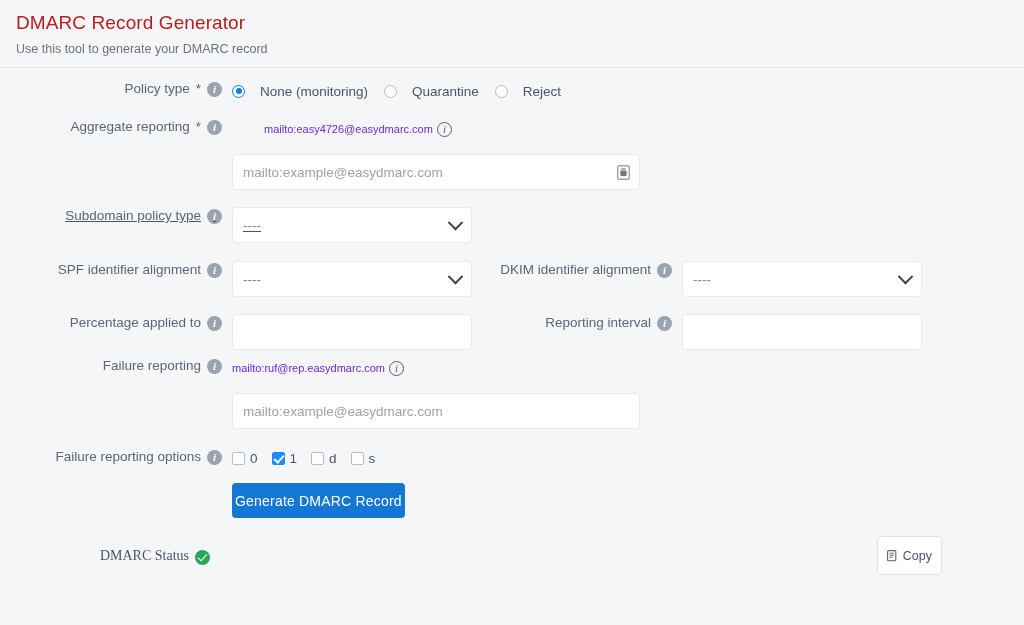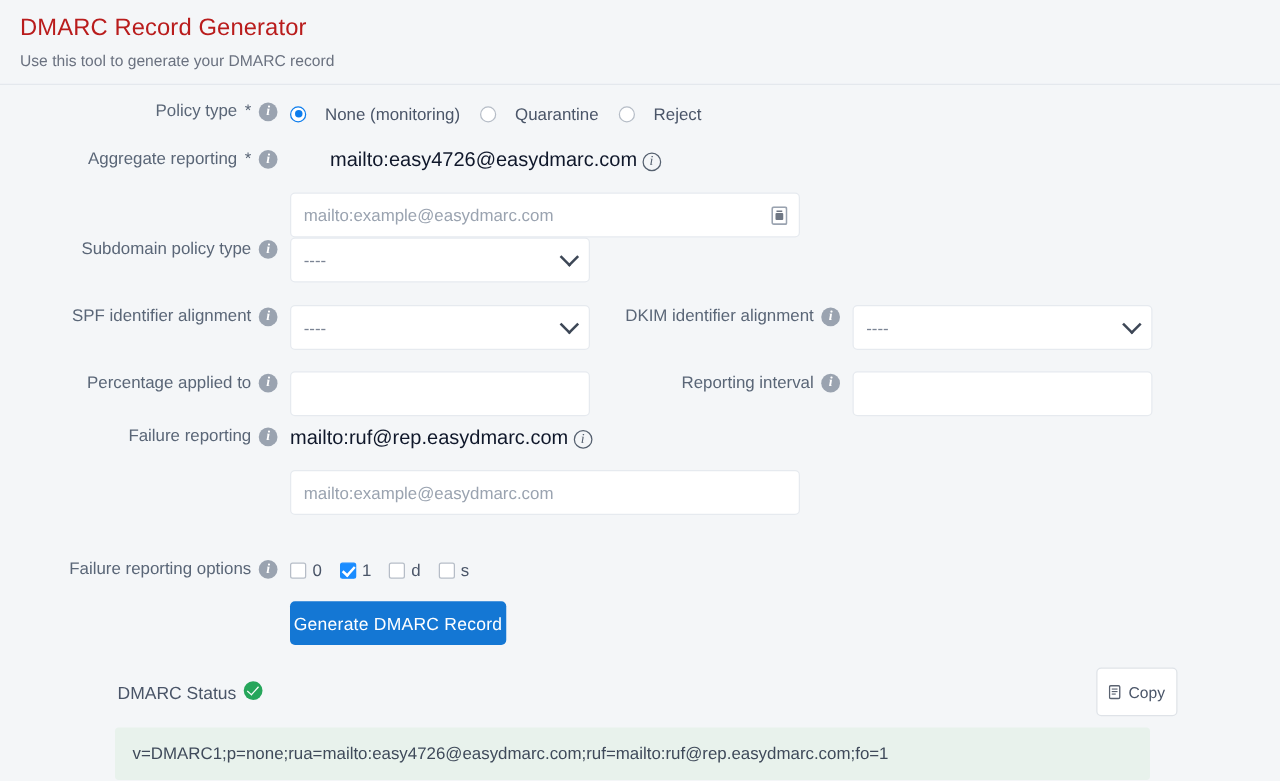--- a/index.html
+++ b/index.html
@@ -124,22 +124,22 @@
   }
   .radio.checked { border-color: #0d7ded; }
   .radio.checked::after {
     content: "";
     position: absolute; left: 50%; top: 50%;
     width: 6px; height: 6px; border-radius: 50%;
     background: #0d7ded; transform: translate(-50%, -50%);
   }
 
   .mailto-text {
-    font-size: 16px;
-    color: #0f172a;
+    font-size: 11px;
+    color: #6d28d9;
     white-space: nowrap;
   }
 
   .text-input {
     height: 36px;
     border: 1px solid #e6eaef;
     border-radius: 4px;
     background: #fff;
     font-size: 13.5px;
     color: #3f4a5a;
@@ -226,22 +226,23 @@
     padding: 0 3px;
     cursor: pointer;
     letter-spacing: .2px;
   }
 
   
   .status-label {
     font-size: 14px;
     color: #4a5568;
     display: flex;
-    align-items: flex-start;
+    align-items: flex-end;
     gap: 6px;
+    font-family: Liberation Serif, serif;
   }
   .check-circle {
     width: 15px; height: 15px;
     border-radius: 50%;
     background: #26a65b;
     position: relative;
     flex: 0 0 auto;
   }
   .check-circle::after {
     content: "";
@@ -334,21 +335,21 @@
           <svg width="13" height="15" viewBox="0 0 13 15">
             <rect x="0.7" y="0.7" width="11.6" height="13.6" rx="1.4" fill="none" stroke="#9aa3b0" stroke-width="1.4"></rect>
             <rect x="4.2" y="3.4" width="4.6" height="1.2" fill="#6f7784"></rect>
             <rect x="3.4" y="5.4" width="6.2" height="5.6" rx="0.8" fill="#6f7784"></rect>
           </svg>
         </button>
       </span>
     </div>
   </div>
 
-  <div class="form-row" style="">
+  <div class="form-row" style="margin-top:17px;text-decoration:underline;">
     <div class="field-label">
       <span>Subdomain policy type</span>
       <span class="info-dot">i</span>
     </div>
     <div class="col">
       <div class="select-box">
         <span>----</span>
         <span class="chev"></span>
       </div>
     </div>
@@ -405,21 +406,21 @@
     </div>
   </div>
 
   <div class="form-row" style="margin-top:14px;">
     <div class="field-label"></div>
     <div class="col">
       <input class="text-input" type="text" style="width: 408px;" placeholder="mailto:example@easydmarc.com">
     </div>
   </div>
 
-  <div class="form-row" style="margin-top:34px;">
+  <div class="form-row" style="margin-top:19px;">
     <div class="field-label">
       <span>Failure reporting options</span>
       <span class="info-dot">i</span>
     </div>
     <div class="col" style="height:20px;">
       <div class="cb-group">
         <label class="cb-item">
           <span class="cb"></span>
           <span>0</span>
         </label>
@@ -459,18 +460,14 @@
           <rect x="0.6" y="0.6" width="8.2" height="10.2" rx="1" fill="none" stroke="#5a6270" stroke-width="1.1"></rect>
           <rect x="2.4" y="2.8" width="4.6" height="0.9" fill="#5a6270"></rect>
           <rect x="2.4" y="4.8" width="4.6" height="0.9" fill="#5a6270"></rect>
           <rect x="2.4" y="6.8" width="3.2" height="0.9" fill="#5a6270"></rect>
         </svg>
         <span>Copy</span>
       </button>
     </div>
   </div>
 
-  <div class="form-row" style="margin-top:9px;">
-    <div style="width:92px; flex:0 0 auto;"></div>
-    <div class="result-box" style="width:828px;">v=DMARC1;p=none;rua=mailto:easy4726@easydmarc.com;ruf=mailto:ruf@rep.easydmarc.com;fo=1</div>
-  </div>
 
 </div>
 
 </body></html>

